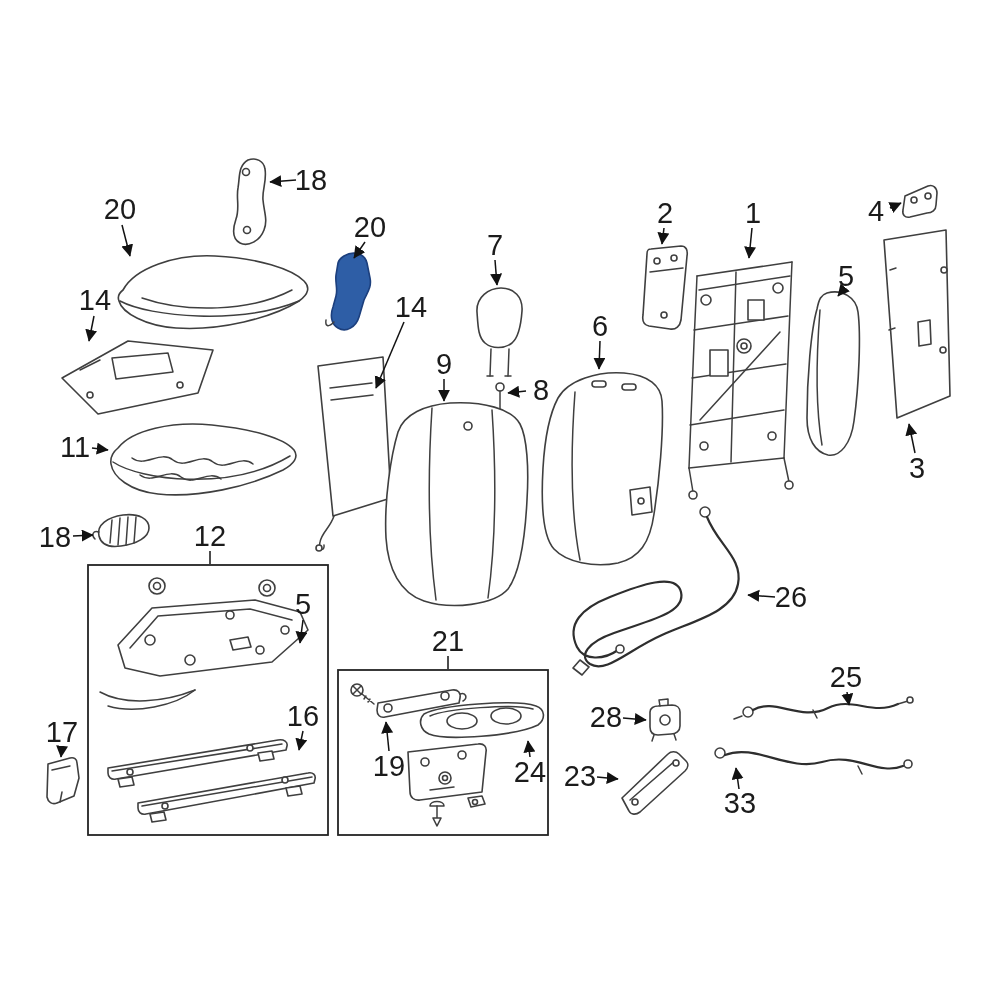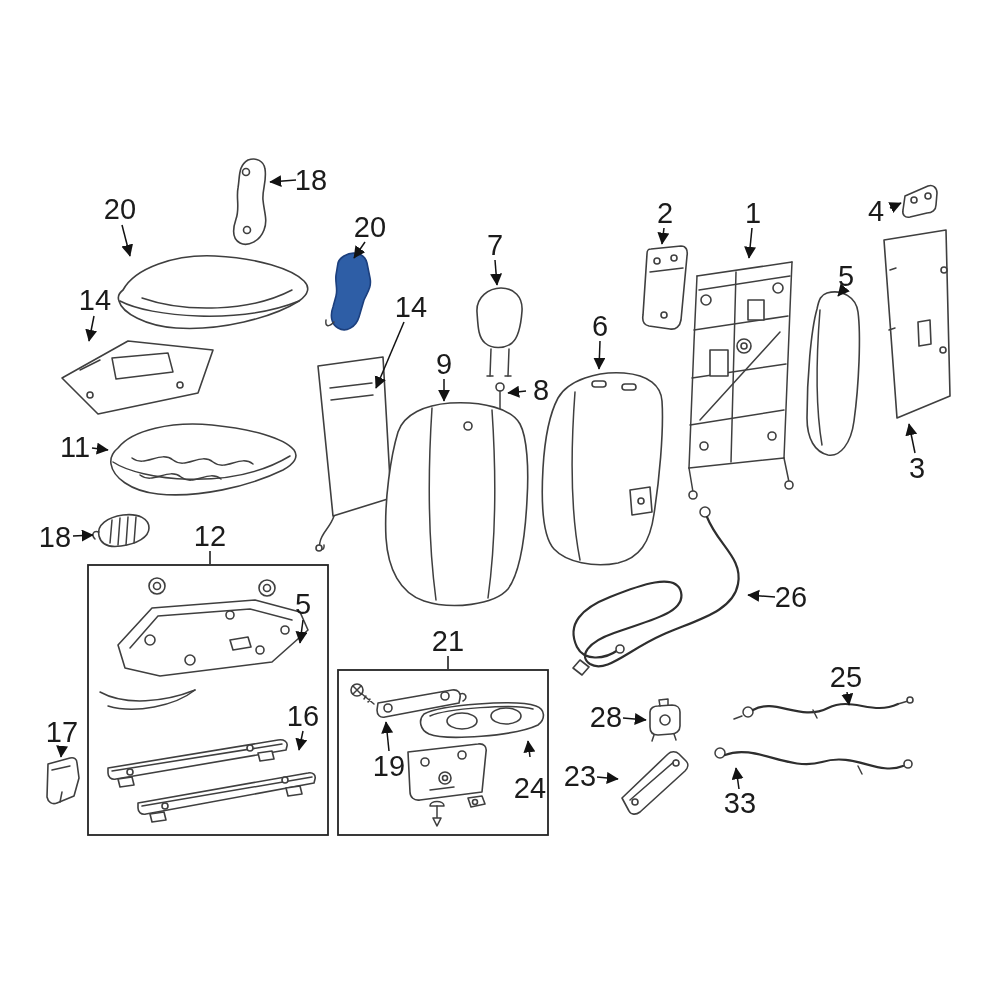--- a/index.html
+++ b/index.html
@@ -302,19 +302,19 @@
 <div class="lbl" style="left:210px;top:536px">12</div>
 <div class="lbl" style="left:303px;top:604px">5</div>
 <div class="lbl" style="left:303px;top:716px">16</div>
 <div class="lbl" style="left:62px;top:732px">17</div>
 <div class="lbl" style="left:55px;top:537px">18</div>
 <div class="lbl" style="left:311px;top:180px">18</div>
 <div class="lbl" style="left:370px;top:227px">20</div>
 <div class="lbl" style="left:448px;top:641px">21</div>
 <div class="lbl" style="left:389px;top:766px">19</div>
 <div class="lbl" style="left:580px;top:776px">23</div>
-<div class="lbl" style="left:530px;top:788px">24</div>
+<div class="lbl" style="left:530px;top:772px">24</div>
 <div class="lbl" style="left:846px;top:677px">25</div>
 <div class="lbl" style="left:791px;top:597px">26</div>
 <div class="lbl" style="left:740px;top:803px">33</div>
 <div class="lbl" style="left:606px;top:717px">28</div>
 
 </div>
 
 </body></html>

